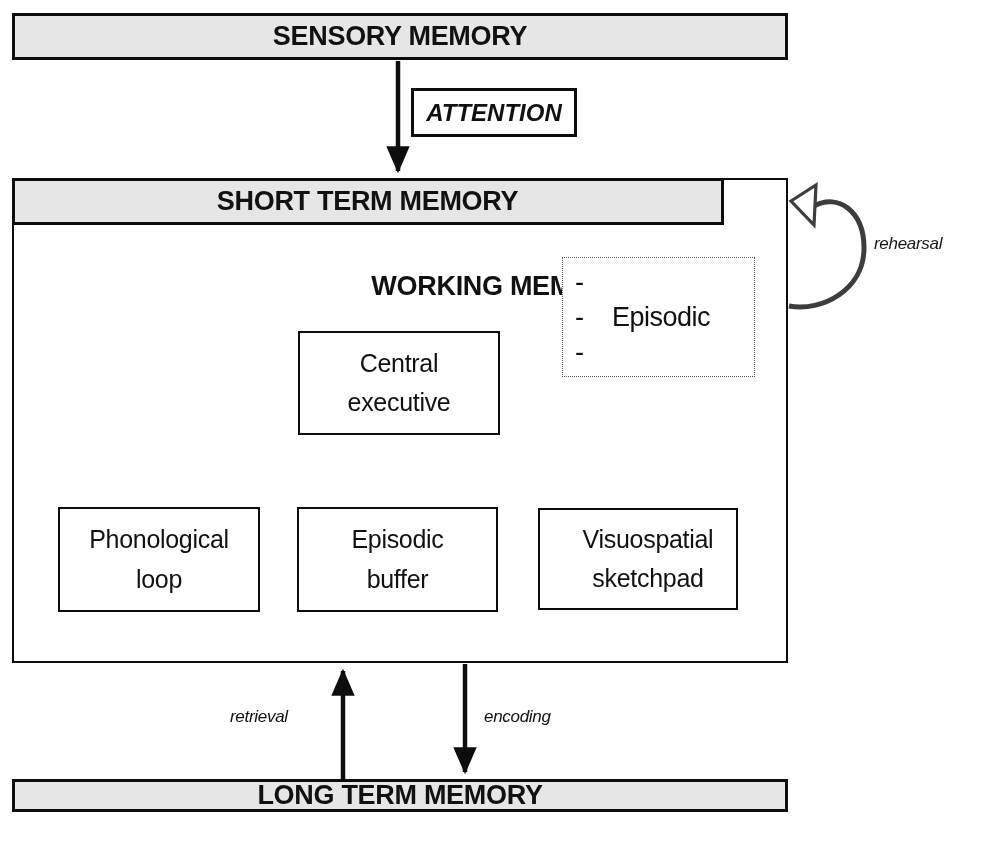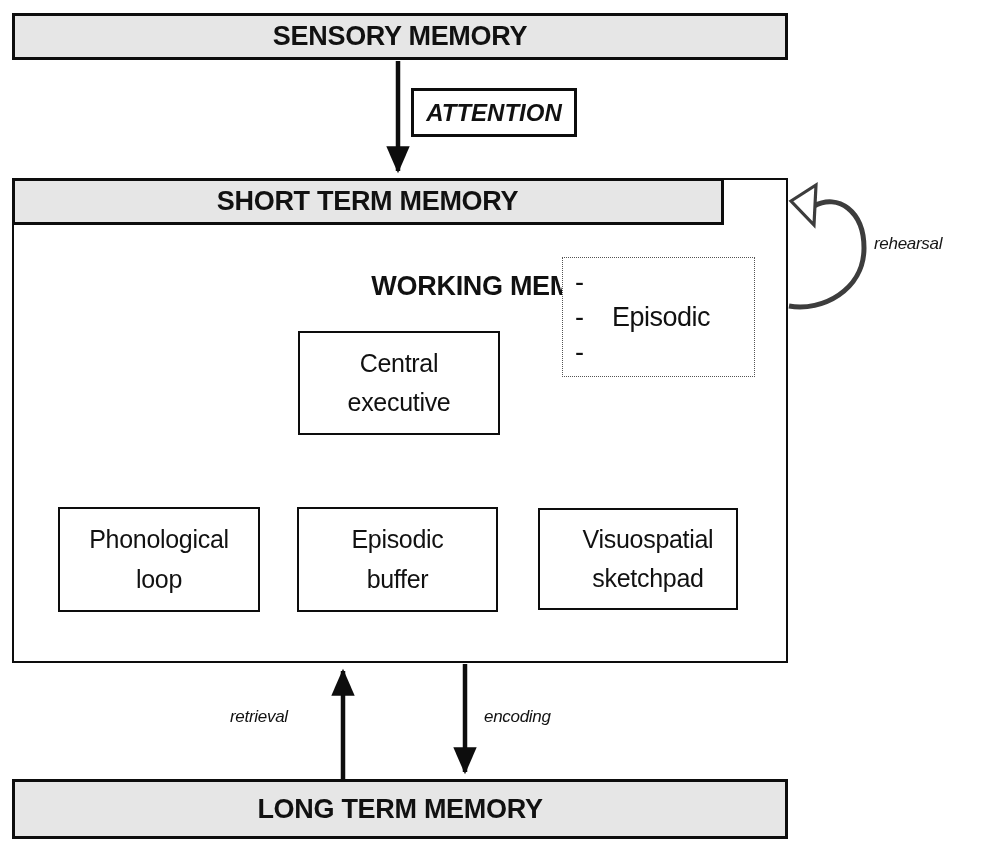--- a/index.html
+++ b/index.html
@@ -8,21 +8,21 @@
     font-family:"Liberation Sans",sans-serif;color:#111;overflow:hidden;border-radius:16px;
   }
   .arrows{position:absolute;left:0;top:0;width:1000px;height:841px;pointer-events:none;}
   .bar{
     position:absolute;left:12px;width:776px;height:47px;background:#e6e6e6;
     border:3px solid #0d0d0d;box-sizing:border-box;
     display:flex;align-items:center;justify-content:center;
     font-weight:700;font-size:27px;letter-spacing:-0.3px;white-space:nowrap;
   }
   .sensory{top:13px;}
-  .ltm{top:779px;height:60px;}
+  .ltm{top:779px;height:33px;}
   .stm-box{
     position:absolute;left:12px;top:178px;width:776px;height:485px;
     border:2.5px solid #0d0d0d;box-sizing:border-box;background:#fff;
   }
   .stm-header{
     position:absolute;left:-2.5px;top:-2.5px;width:712px;height:47px;
     background:#e6e6e6;border:3px solid #0d0d0d;box-sizing:border-box;
     display:flex;align-items:center;justify-content:center;
     font-weight:700;font-size:27px;letter-spacing:-0.3px;white-space:nowrap;
   }

